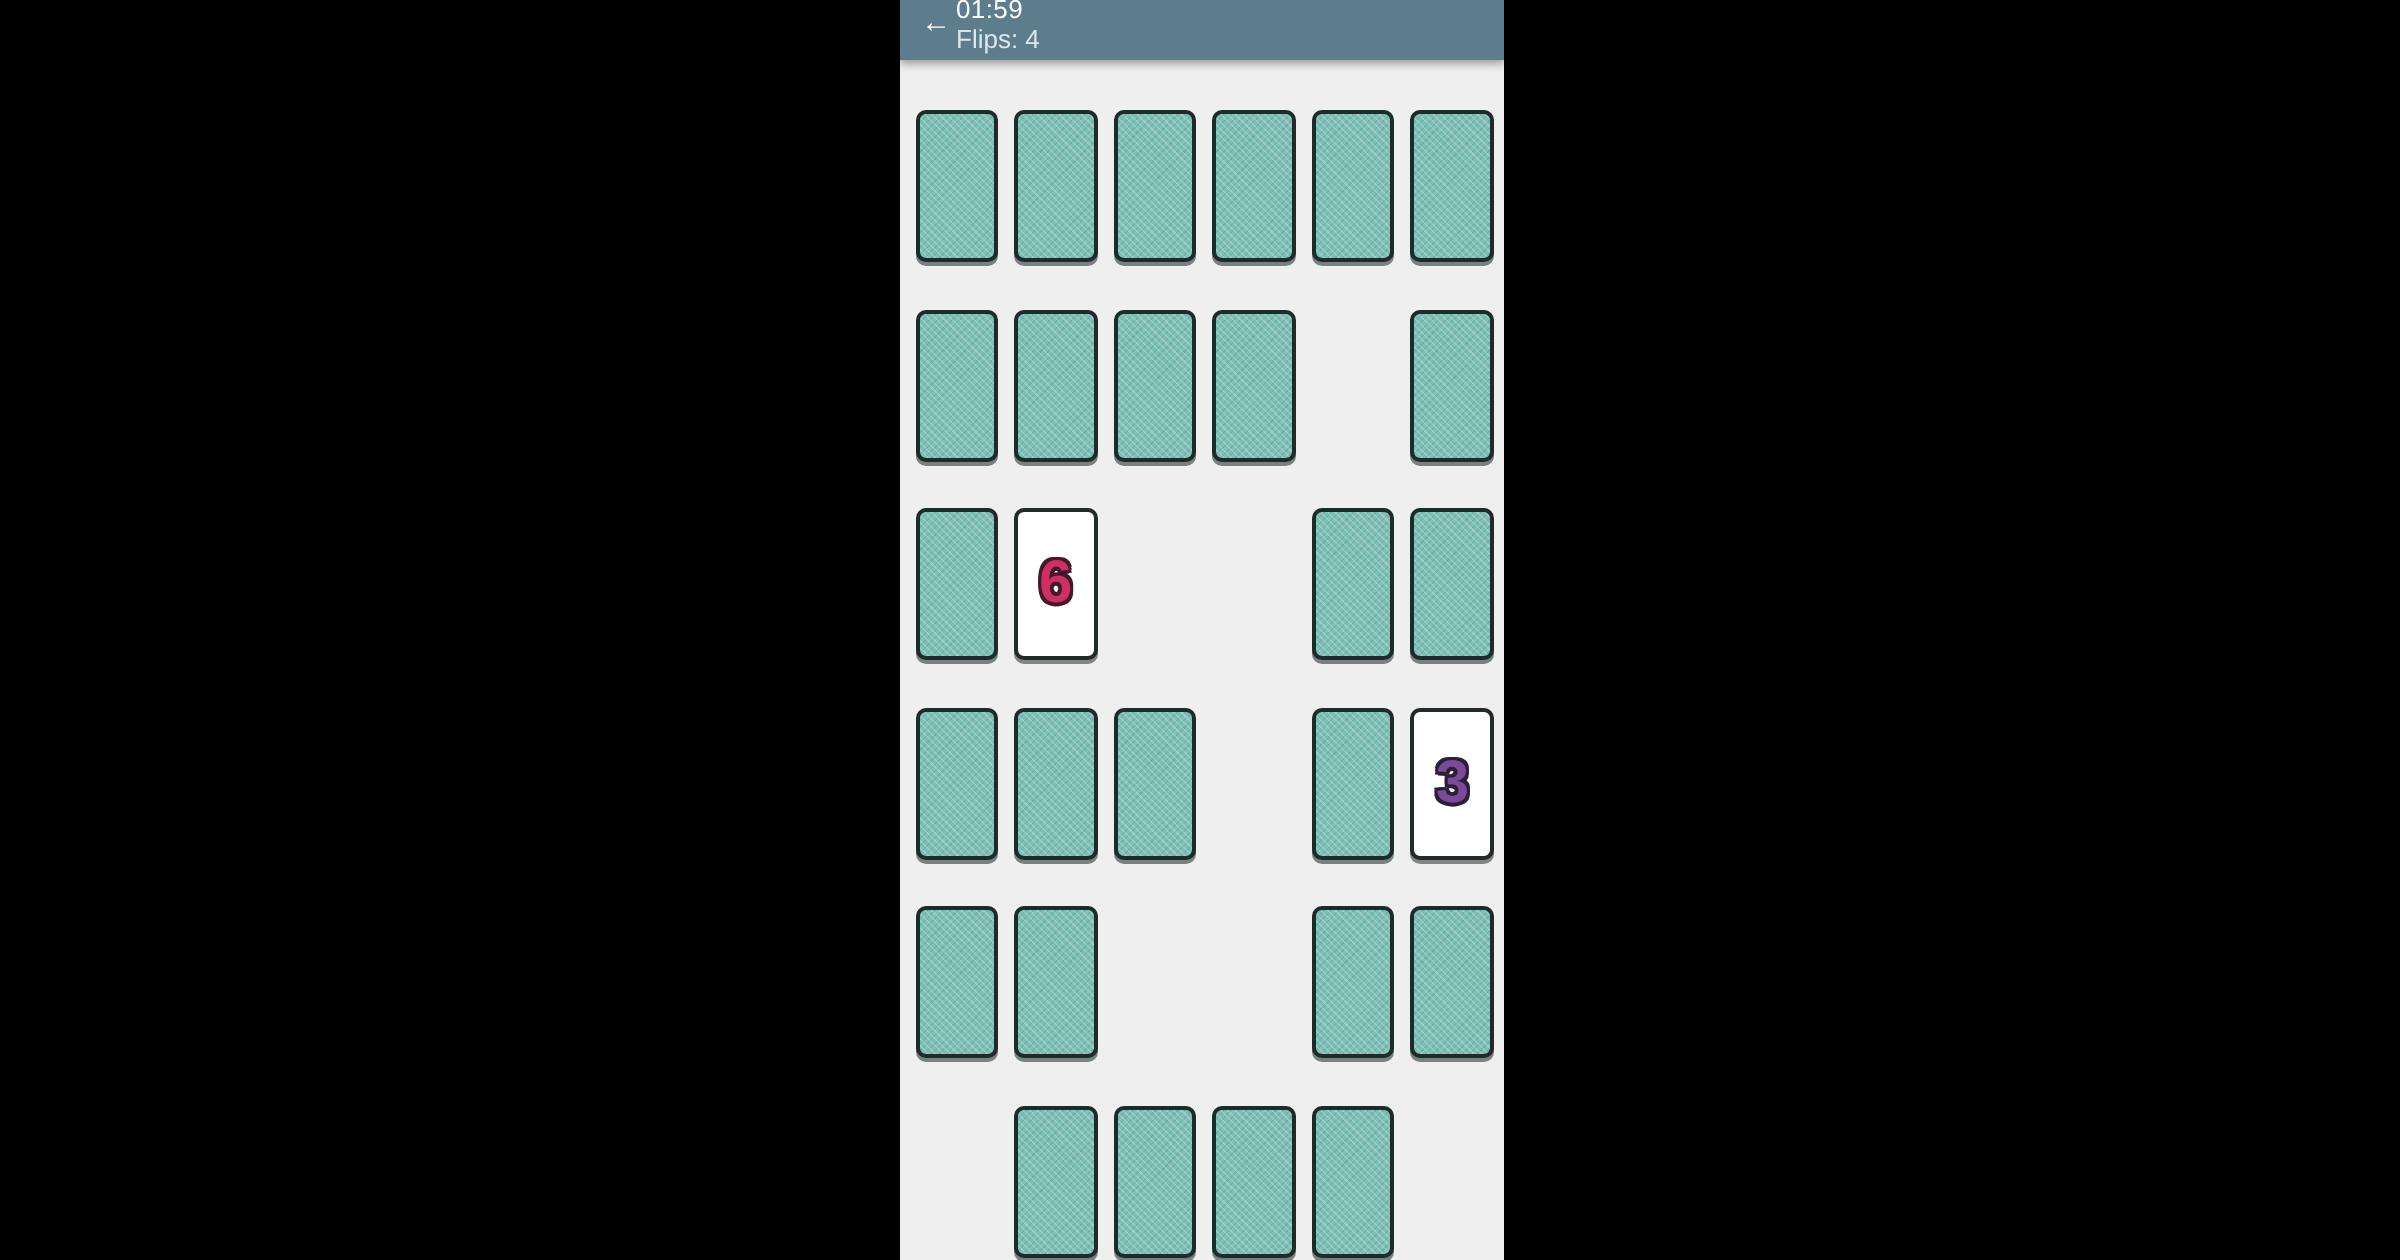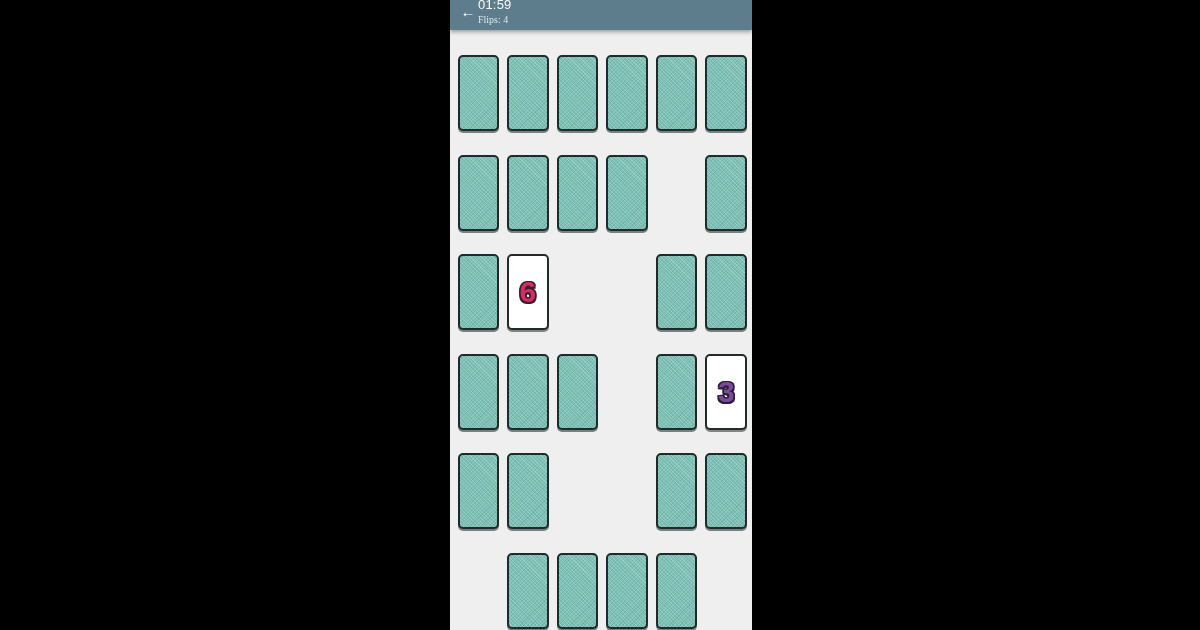--- a/index.html
+++ b/index.html
@@ -30,21 +30,21 @@
     font-size:15px;line-height:18px;text-align:center;
     cursor:pointer;
   }
   .title{
     position:absolute;left:28px;top:-3px;
     color:#fafafa;font-size:13px;line-height:15px;
     letter-spacing:.2px;
   }
   .subtitle{
     position:absolute;left:28px;top:13px;
-    color:#dde6ea;font-size:10px;line-height:13px;font-family:Liberation Serif, serif;
+    color:#dde6ea;font-size:13px;line-height:13px;
   }
   .board{
     position:absolute;left:0;top:30px;right:0;bottom:-30px;
     display:grid;
     grid-template-columns:repeat(6,41.5px);
     grid-auto-rows:76px;
     column-gap:8.1px;
     row-gap:23.6px;
     padding:25px 0 0 7.5px;
     box-sizing:border-box;

